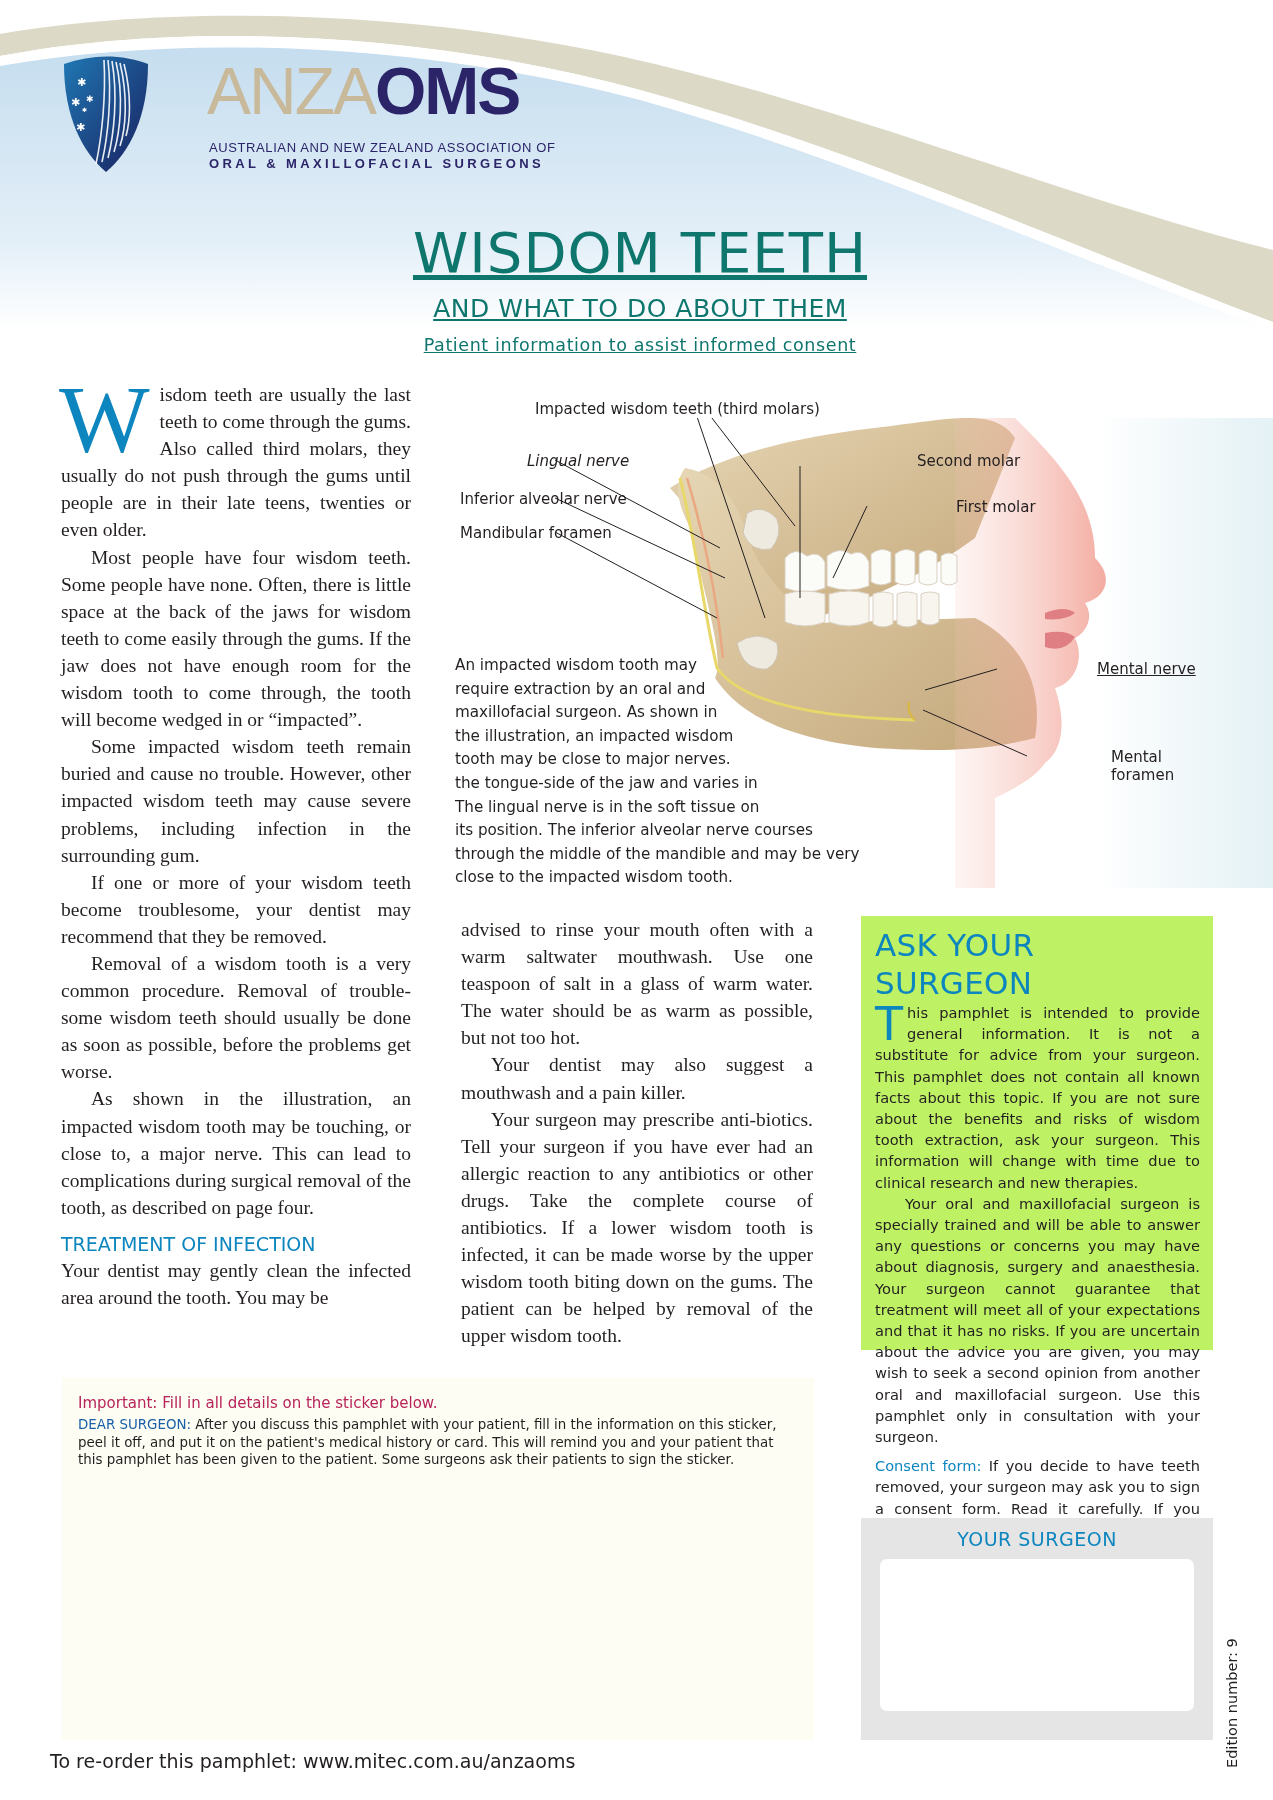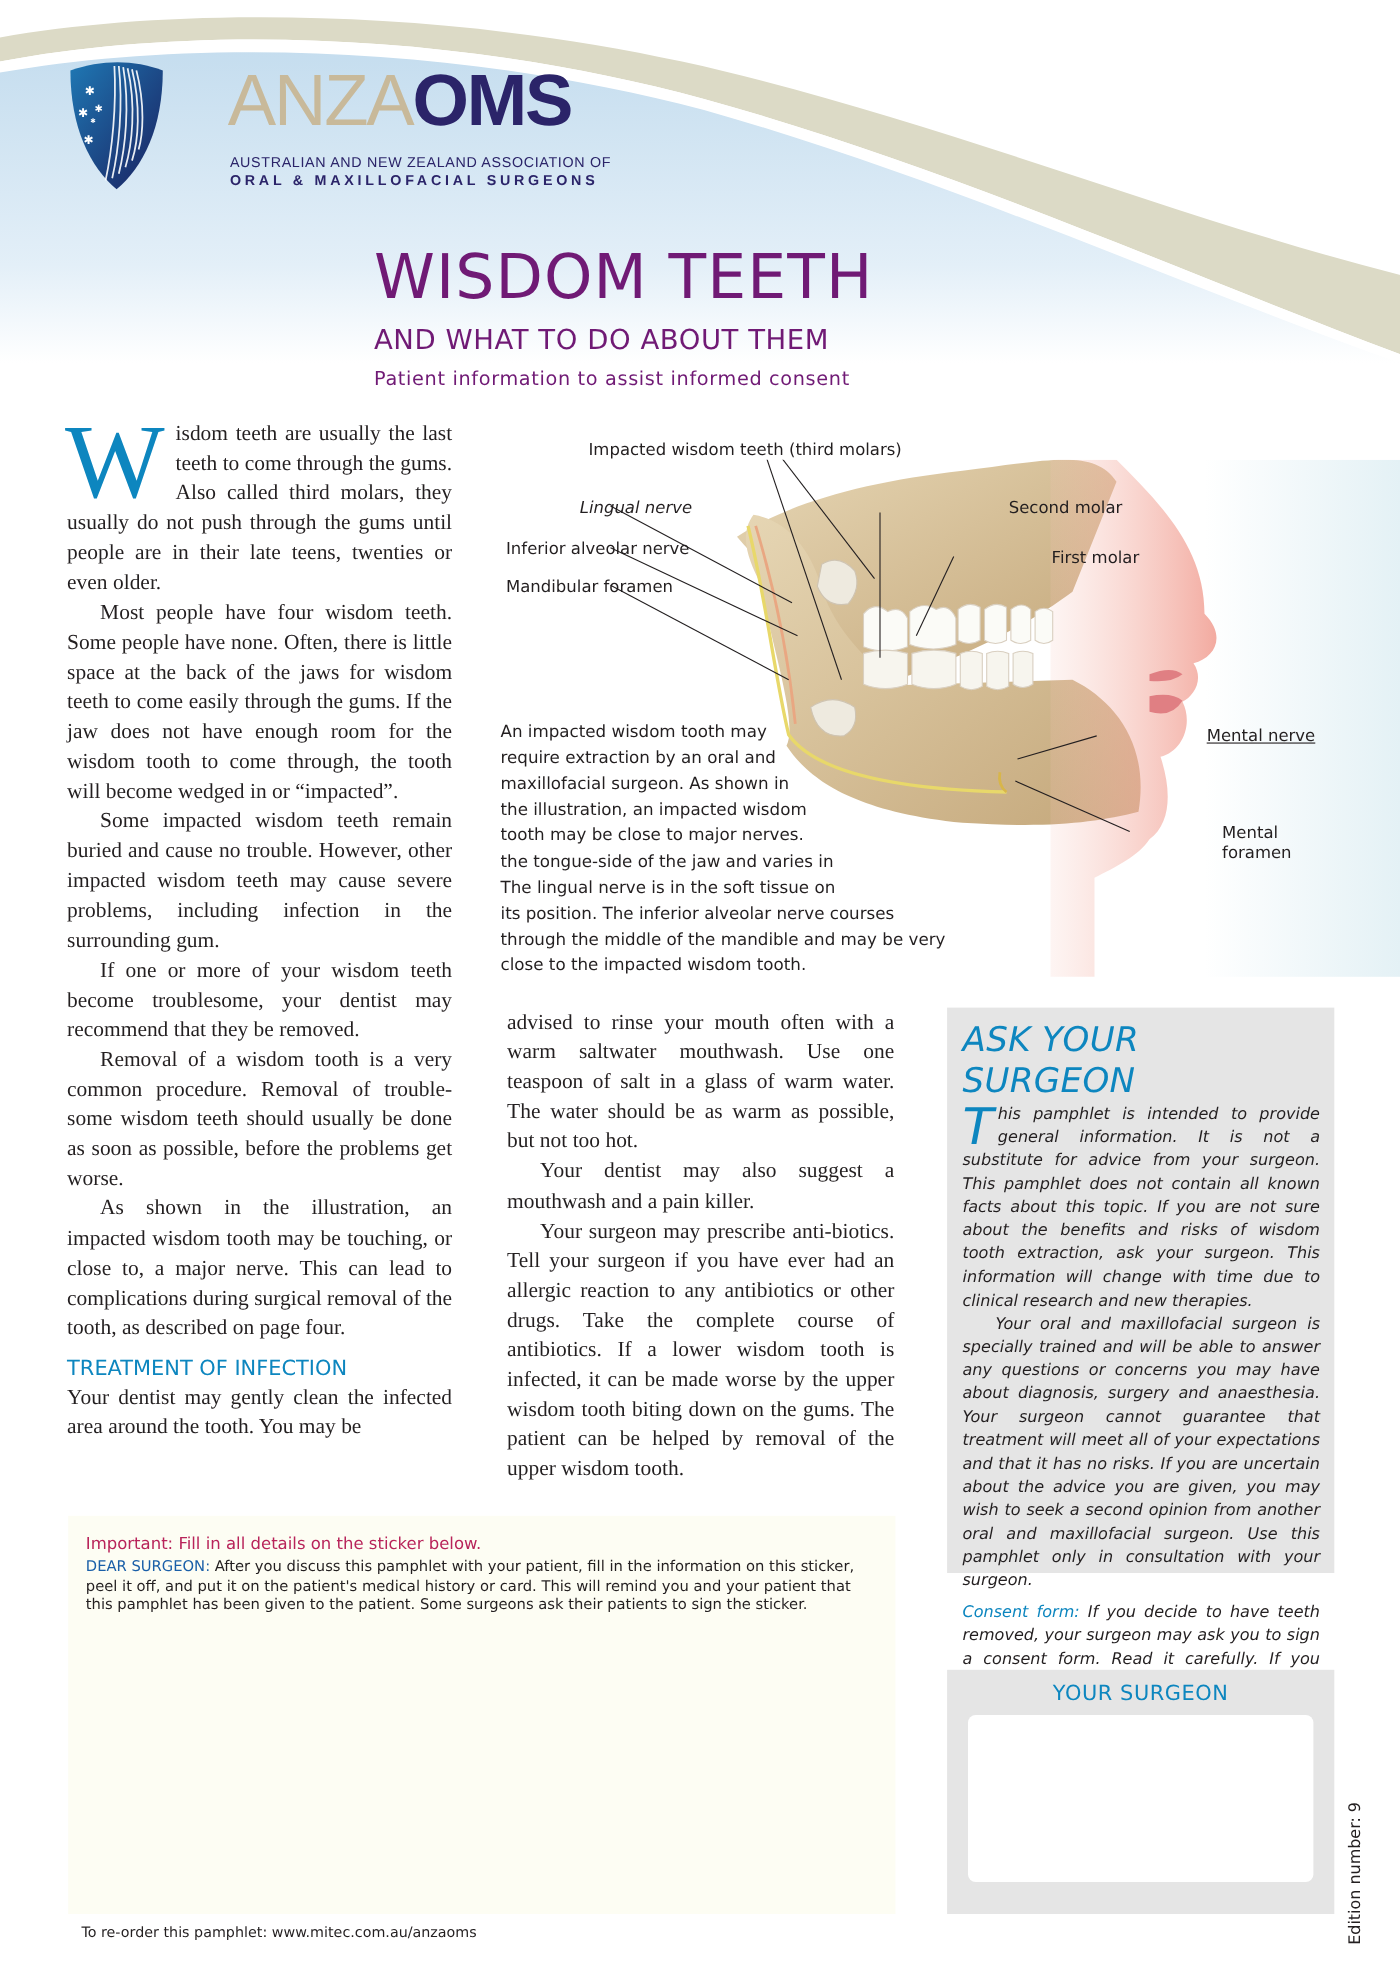--- a/index.html
+++ b/index.html
@@ -10,58 +10,58 @@
   .header-bg svg { display: block; }
 
   .logo { position: absolute; left: 62px; top: 56px; width: 520px; height: 120px; }
   .shield { position: absolute; left: 0; top: 0; width: 88px; height: 118px; }
   .wordmark { position: absolute; left: 145px; top: 2px; font-family: "Liberation Sans", sans-serif; font-size: 66px; line-height: 66px; letter-spacing: -2px; }
   .wordmark .anza { color: #c8b99a; font-weight: normal; }
   .wordmark .oms { color: #2b2469; font-weight: bold; }
   .org-line1 { position: absolute; left: 147px; top: 84px; font-family: "Liberation Sans", sans-serif; font-size: 13px; color: #2b2469; letter-spacing: 0.6px; }
   .org-line2 { position: absolute; left: 147px; top: 100px; font-family: "Liberation Sans", sans-serif; font-size: 13px; font-weight: bold; color: #2b2469; letter-spacing: 3.4px; }
 
-  .title-block { position: absolute; left: 340px; top: 222px; width: 600px; color: #701a75; font-family: "DejaVu Sans", sans-serif; }
+  .title-block { position: absolute; left: 340px; top: 222px; width: 600px; text-align: center; color: #0f766e; font-family: "DejaVu Sans", sans-serif; text-decoration: underline; }
   .title { font-size: 56px; line-height: 62px; letter-spacing: 1px; font-weight: normal; }
   .subtitle { font-size: 25px; line-height: 34px; margin-top: 8px; letter-spacing: 0.5px; }
   .tagline { font-size: 17.5px; line-height: 26px; margin-top: 6px; letter-spacing: 0.6px; }
 
   .serif { font-family: "Liberation Serif", serif; font-size: 19.5px; line-height: 27.1px; color: #231f20; text-align: justify; }
   .col1 { position: absolute; left: 61px; top: 381px; width: 350px; }
   .col2 { position: absolute; left: 461px; top: 916px; width: 352px; }
   .serif p { text-indent: 30px; }
   .serif p.first { text-indent: 0; }
   .dropcap { float: left; font-family: "Liberation Serif", serif; color: #0d86bf; font-size: 96px; line-height: 74px; margin: 2px 10px 0 -2px; }
   .section-heading { font-family: "DejaVu Sans", sans-serif; color: #0d86bf; font-size: 19px; line-height: 26px; margin-top: 10px; }
 
   .illustration { position: absolute; left: 455px; top: 418px; width: 818px; height: 480px; }
   .illustration svg { position: absolute; left: 0; top: 0; }
   .label { position: absolute; font-family: "DejaVu Sans", sans-serif; font-size: 15px; line-height: 18px; color: #231f20; white-space: nowrap; }
   .caption { position: absolute; left: 0; top: 236px; width: 390px; font-family: "DejaVu Sans", sans-serif; font-size: 15.2px; line-height: 23.6px; color: #231f20; }
   .caption .line { display: block; white-space: nowrap; }
 
-  .ask-box { position: absolute; left: 861px; top: 916px; width: 352px; height: 514px; background: #e5e5e5; padding: 10px 13px 0 14px; font-style: italic; }
+  .ask-box { position: absolute; left: 861px; top: 916px; width: 352px; height: 434px; background: #bef264; padding: 10px 13px 0 14px; }
   .ask-title { font-family: "DejaVu Sans", sans-serif; color: #0d86bf; font-size: 31px; line-height: 38px; letter-spacing: 0.3px; }
   .sans-body { font-family: "DejaVu Sans", sans-serif; font-size: 14.6px; line-height: 21.2px; color: #231f20; text-align: justify; }
   .sans-body p { text-indent: 30px; }
   .sans-body p.first { text-indent: 0; }
   .sans-dropcap { float: left; color: #0d86bf; font-size: 46px; line-height: 38px; margin: 3px 4px 0 0; font-family: "DejaVu Sans", sans-serif; }
   .consent-label { color: #0d86bf; }
   .consent { margin-top: 8px; text-indent: 0 !important; }
 
   .surgeon-box { position: absolute; left: 861px; top: 1518px; width: 352px; height: 222px; background: #e5e5e5; }
   .surgeon-title { text-align: center; color: #0d86bf; font-family: "DejaVu Sans", sans-serif; font-size: 19px; line-height: 24px; margin-top: 9px; letter-spacing: 0.5px; }
   .surgeon-field { position: absolute; left: 19px; top: 41px; width: 314px; height: 152px; background: #ffffff; border-radius: 7px; }
 
   .sticker { position: absolute; left: 62px; top: 1378px; width: 752px; height: 362px; background: #fdfdf3; padding: 14px 16px; }
   .sticker-important { font-family: "DejaVu Sans", sans-serif; color: #b8245a; font-size: 15px; line-height: 22px; }
   .sticker-body { font-family: "DejaVu Sans", sans-serif; color: #231f20; font-size: 13.4px; line-height: 17.5px; margin-top: 2px; }
   .sticker-body .dear { color: #1a5fa8; }
 
-  .reorder { position: absolute; left: 74px; top: 1750px; font-family: "DejaVu Sans", sans-serif; font-size: 13px; color: #231f20; }
+  .reorder { position: absolute; left: 50px; top: 1750px; font-family: "DejaVu Sans", sans-serif; font-size: 19px; color: #231f20; }
   .edition { position: absolute; left: 1224px; top: 1768px; transform: rotate(-90deg); transform-origin: left top; font-family: "DejaVu Sans", sans-serif; font-size: 14.5px; color: #231f20; white-space: nowrap; }
 </style>
 </head>
 <body>
 
 <div class="header-bg">
   <svg width="1273" height="330" viewBox="0 0 1273 330">
     <defs>
       <linearGradient id="hb" x1="0" y1="0" x2="0" y2="1">
         <stop offset="0" stop-color="#c3dcee"></stop>

